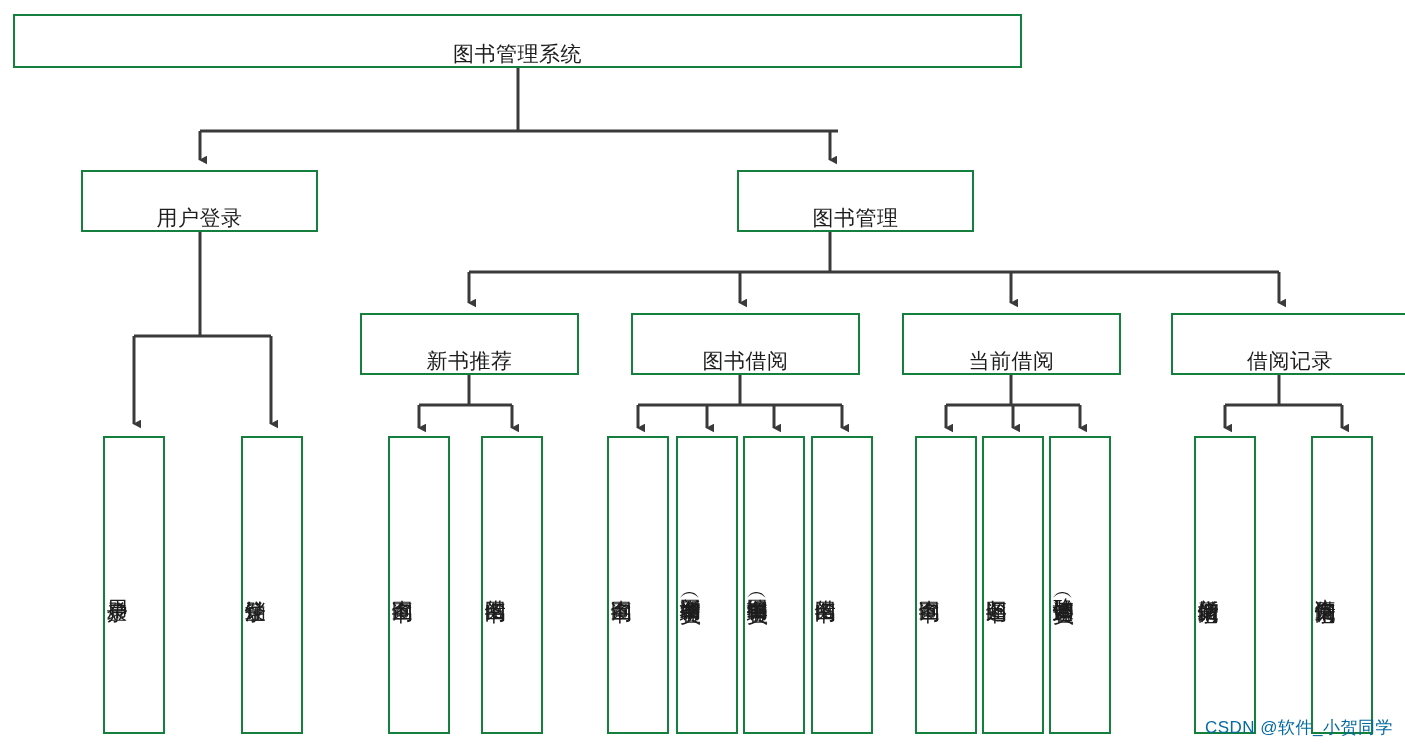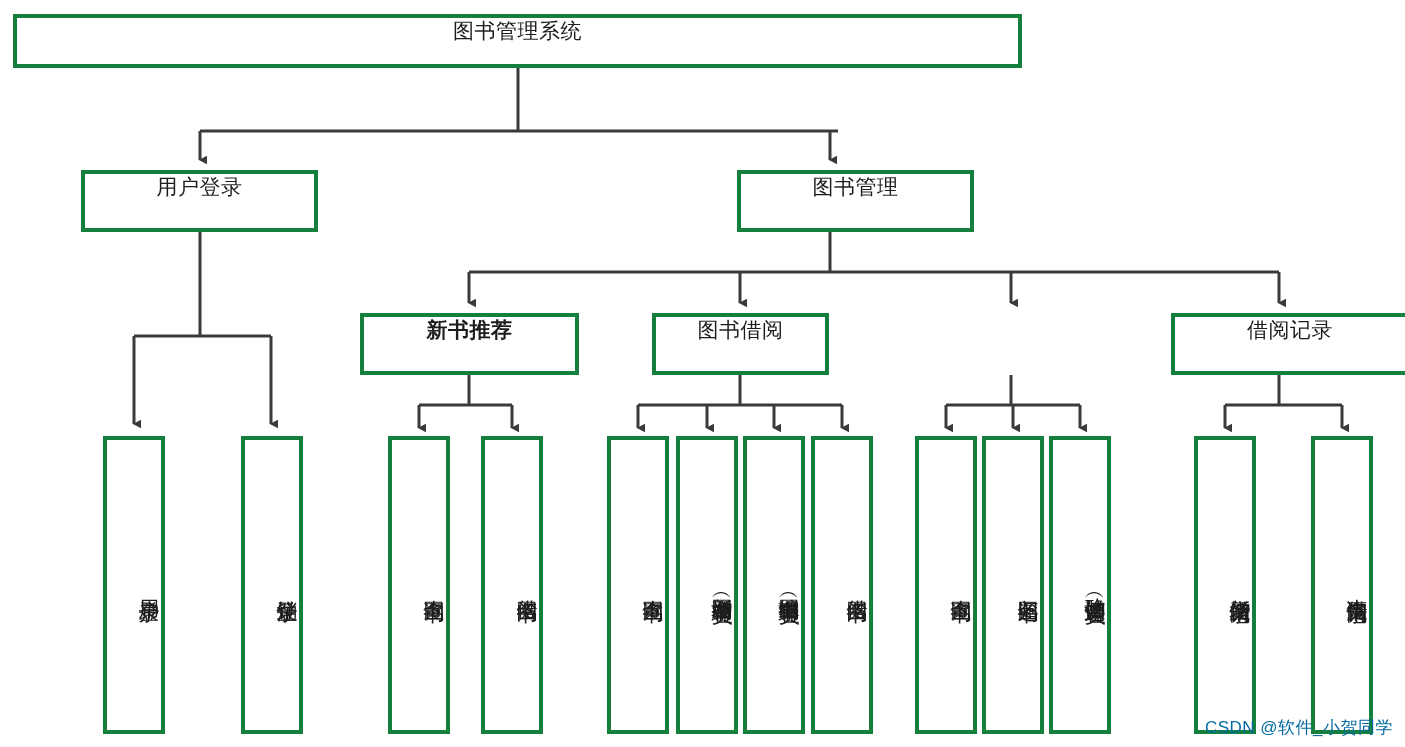--- a/index.html
+++ b/index.html
@@ -21,25 +21,25 @@
     position: absolute;
     left: 0;
     top: 0;
     width: 1405px;
     height: 747px;
     pointer-events: none;
   }
   .node {
     position: absolute;
     box-sizing: border-box;
-    border: 4px solid #15803d;
+    border: 2px solid #15803d;
     background: #ffffff;
     color: #1d1d1d;
     display: flex;
-    align-items: flex-start;
+    align-items: flex-end;
     justify-content: center;
     text-align: center;
   }
   .node.horiz {
     font-size: 21px;
     letter-spacing: 0.5px;
     line-height: 1.2;
   }
   .node.vert {
     writing-mode: vertical-rl;
@@ -123,25 +123,28 @@
     <span>图书管理系统</span>
   </div>
 
   <div class="node horiz" style="left:81px; top:170px; width:237px; height:62px;">
     <span>用户登录</span>
   </div>
   <div class="node horiz" style="left:737px; top:170px; width:237px; height:62px;">
     <span>图书管理</span>
   </div>
 
-  <div class="node horiz" style="left:360px; top:313px; width:219px; height:62px;font-weight:bold;">
+  <div class="node horiz" style="left:360px; top:313px; width:219px; height:62px;">
     <span>新书推荐</span>
   </div>
-  <div class="node horiz" style="left:652px; top:313px; width:177px; height:62px;">
+  <div class="node horiz" style="left:631px; top:313px; width:229px; height:62px;">
     <span>图书借阅</span>
+  </div>
+  <div class="node horiz" style="left:902px; top:313px; width:219px; height:62px;">
+    <span>当前借阅</span>
   </div>
   <div class="node horiz" style="left:1171px; top:313px; width:238px; height:62px;">
     <span>借阅记录</span>
   </div>
 
   <div class="node vert" style="left:103px; top:436px; width:62px; height:298px;">
     <span class="vlabel">用户登录</span>
   </div>
   <div class="node vert" style="left:241px; top:436px; width:62px; height:298px;">
     <span class="vlabel">注销登录</span>

